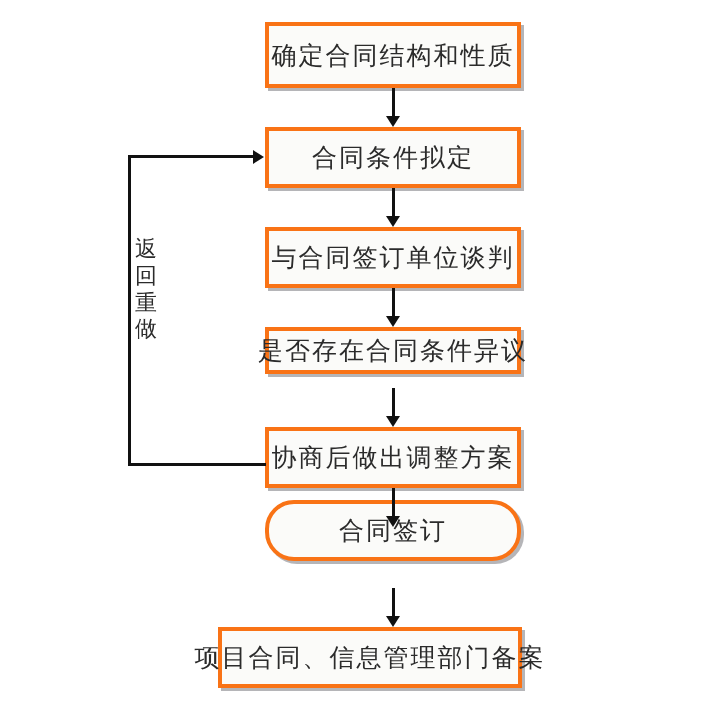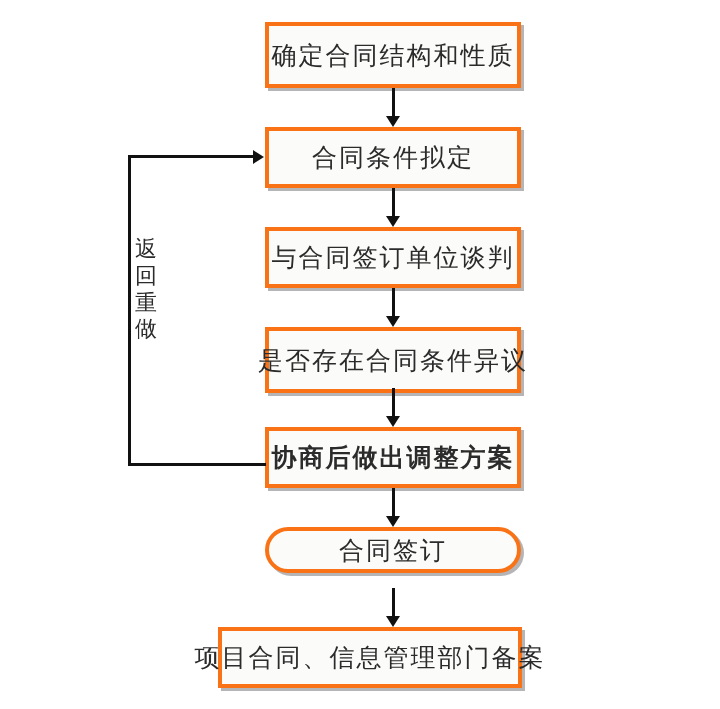--- a/index.html
+++ b/index.html
@@ -94,29 +94,29 @@
   </div>
 
   <div class="node" style="left:265px; top:227px; width:256px; height:61px;">
     <span class="node-label">与合同签订单位谈判</span>
   </div>
 
   <div class="node" style="left:265px; top:127px; width:256px; height:61px;">
     <span class="node-label">合同条件拟定</span>
   </div>
 
-  <div class="node" style="left:265px; top:327px; width:256px; height:66px;">
+  <div class="node" style="left:265px; top:327px; width:256px; height:47px;">
     <span class="node-label">是否存在合同条件异议</span>
   </div>
 
-  <div class="node" style="left:265px; top:427px; width:256px; height:61px;font-weight:bold;">
+  <div class="node" style="left:265px; top:427px; width:256px; height:61px;">
     <span class="node-label">协商后做出调整方案</span>
   </div>
 
-  <div class="node" style="left:265px; top:527px; width:256px; height:46px;border-radius:29px;">
+  <div class="node" style="left:265px; top:500px; width:256px; height:61px;border-radius:29px;">
     <span class="node-label">合同签订</span>
   </div>
 
   <div class="node node-wide" style="left:218px; top:627px; width:304px; height:61px;">
     <span class="node-label">项目合同、信息管理部门备案</span>
   </div>
 
   <div class="connector" style="left:392px; top:88px; height:29px;"></div>
   <div class="arrowhead-down" style="left:386px; top:116px;"></div>
 

